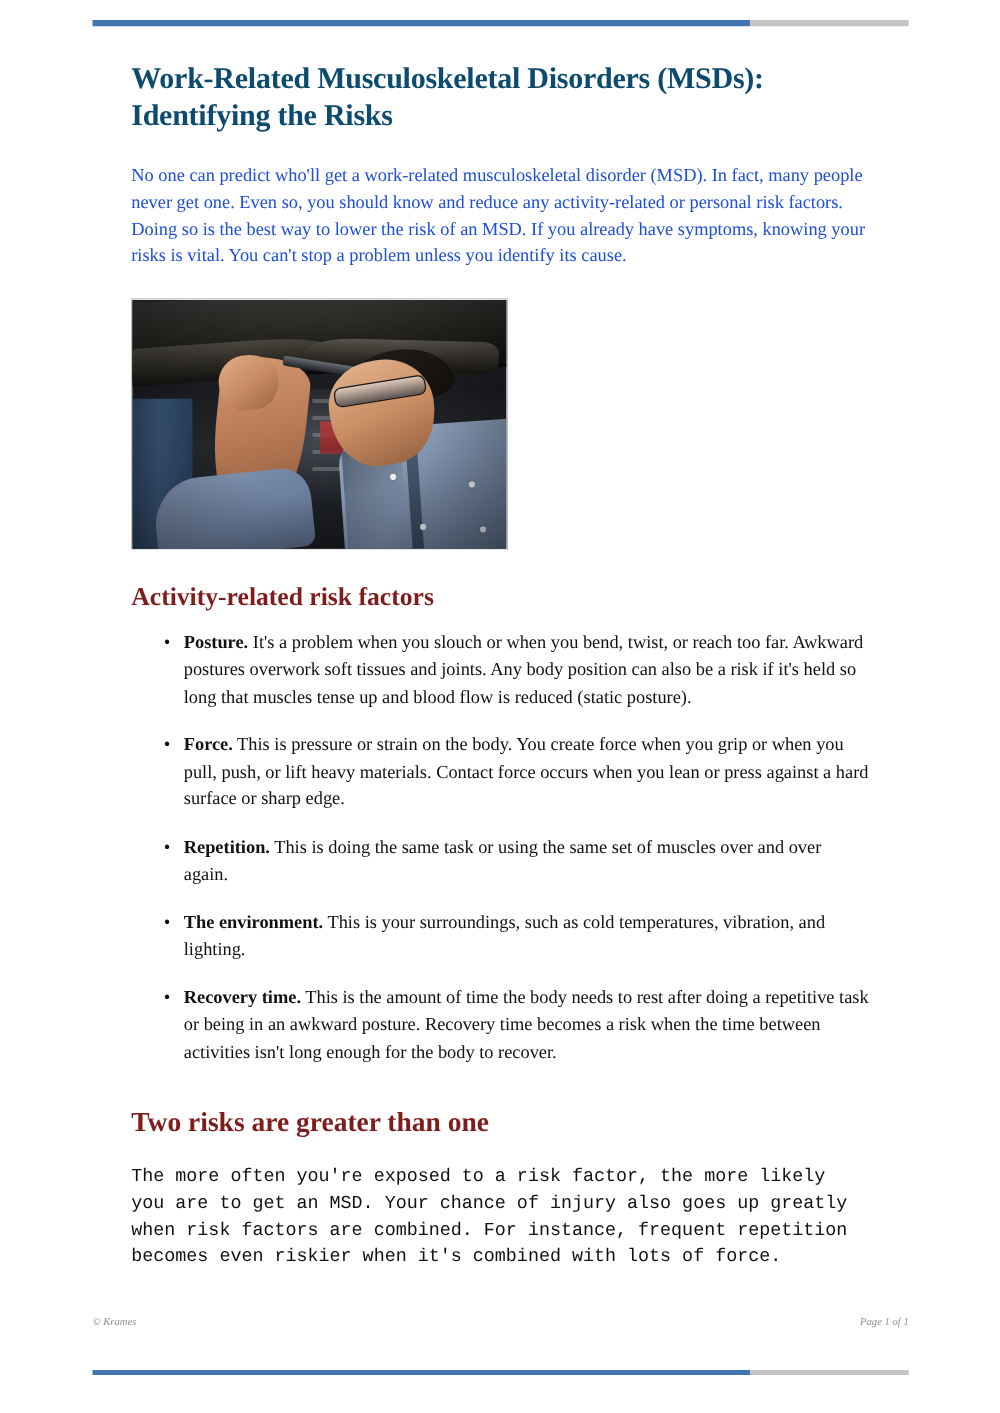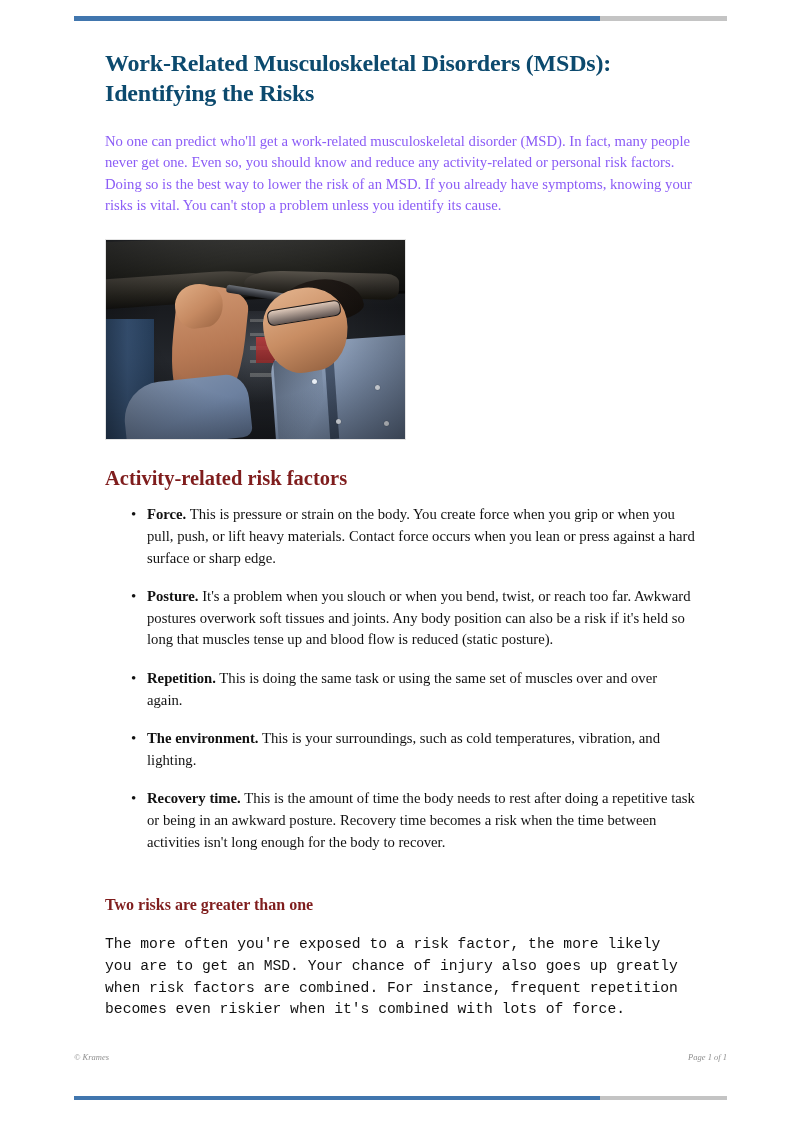--- a/index.html
+++ b/index.html
@@ -58,21 +58,21 @@
     margin: 0 0 22px 0;
     letter-spacing: -0.2px;
     color: #0c4a6e;
   }
 
   p.body-text {
     font-size: 14.7px;
     line-height: 1.46;
     margin: 0;
     text-align: left;
-    color: #8b5cf6;
+    color: #1d4ed8;
   }
 
   .figure {
     margin: 22px 0 0 0;
     width: 301px;
     height: 201px;
     position: relative;
     overflow: hidden;
     background: #1b1d21;
     border: 1px solid #e3e3e3;
@@ -80,22 +80,22 @@
   }
 
   h2.section-head {
     font-size: 20.5px;
     font-weight: bold;
     margin: 26px 0 14px 0;
     line-height: 1.2;
     color: #7f1d1d;
   }
   h2.section-head.second {
-    font-size: 16px;
-    margin: 42px 0 20px 0;
+    font-size: 22px;
+    margin: 32px 0 20px 0;
   }
 
   ul.risk-list {
     margin: 0;
     padding: 0 0 0 26px;
     list-style: none;
   }
   ul.risk-list li {
     position: relative;
     font-size: 14.7px;
@@ -297,24 +297,24 @@
         <div class="ph-head"></div>
         <div class="ph-glasses"></div>
         <div class="ph-vignette"></div>
       </div>
     </div>
 
     <h2 class="section-head">Activity-related risk factors</h2>
 
     <ul class="risk-list">
       <li>
+        <span class="lead">Posture.</span><span> It's a problem when you slouch or when you bend, twist, or reach too far. Awkward postures overwork soft tissues and joints. Any body position can also be a risk if it's held so long that muscles tense up and blood flow is reduced (static posture).</span>
+      </li>
+      <li>
         <span class="lead">Force.</span><span> This is pressure or strain on the body. You create force when you grip or when you pull, push, or lift heavy materials. Contact force occurs when you lean or press against a hard surface or sharp edge.</span>
-      </li>
-      <li>
-        <span class="lead">Posture.</span><span> It's a problem when you slouch or when you bend, twist, or reach too far. Awkward postures overwork soft tissues and joints. Any body position can also be a risk if it's held so long that muscles tense up and blood flow is reduced (static posture).</span>
       </li>
       <li>
         <span class="lead">Repetition.</span><span> This is doing the same task or using the same set of muscles over and over again.</span>
       </li>
       <li>
         <span class="lead">The environment.</span><span> This is your surroundings, such as cold temperatures, vibration, and lighting.</span>
       </li>
       <li>
         <span class="lead">Recovery time.</span><span> This is the amount of time the body needs to rest after doing a repetitive task or being in an awkward posture. Recovery time becomes a risk when the time between activities isn't long enough for the body to recover.</span>
       </li>

